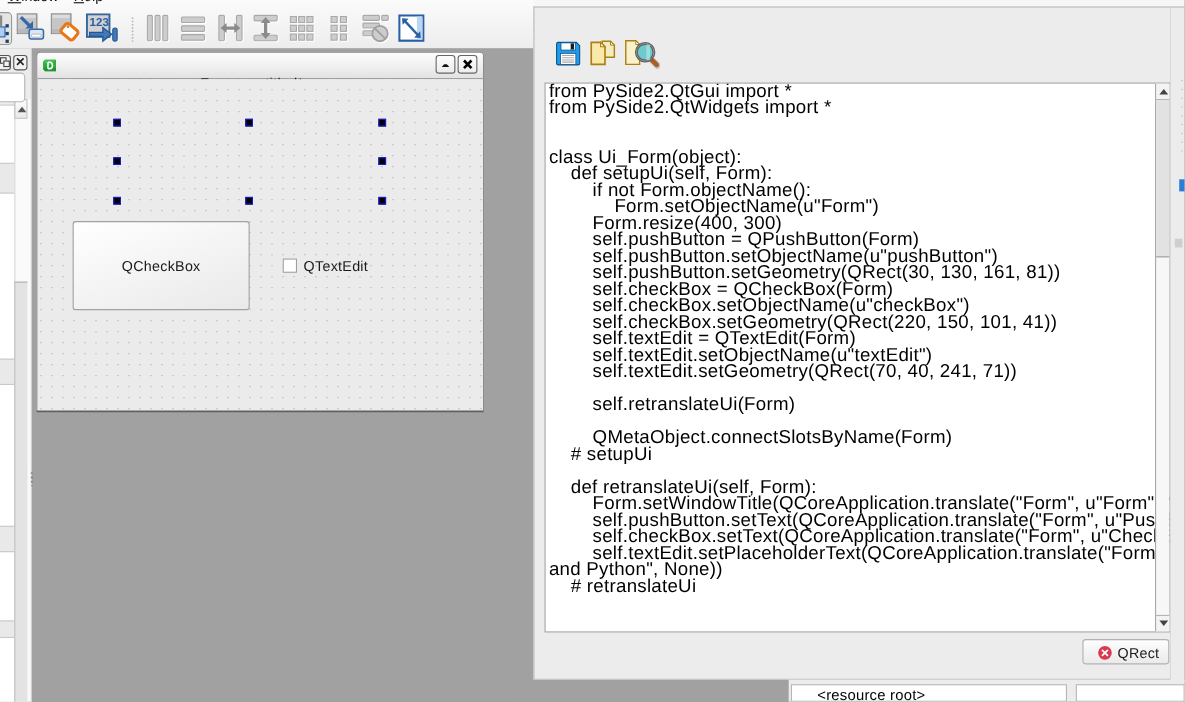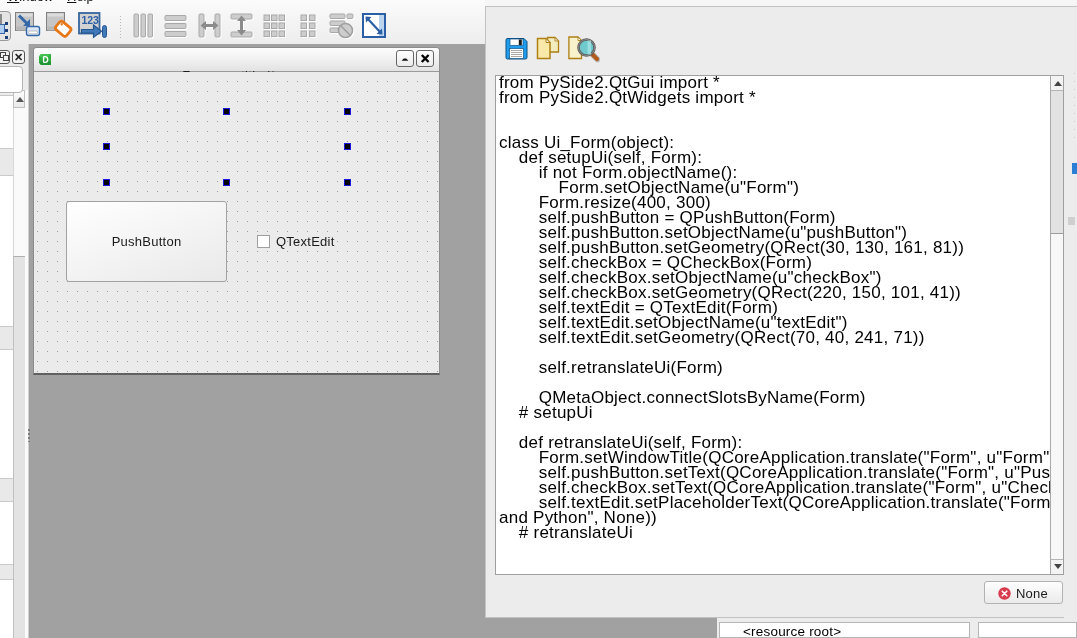--- a/index.html
+++ b/index.html
@@ -186,21 +186,21 @@
   <div class="abs" style="left:69px;top:60px;width:7px;height:7px;background:#000;border:1.5px solid #1717dd;box-sizing:border-box;"></div>
   <div class="abs" style="left:189px;top:60px;width:7px;height:7px;background:#000;border:1.5px solid #1717dd;box-sizing:border-box;"></div>
   <div class="abs" style="left:310px;top:60px;width:7px;height:7px;background:#000;border:1.5px solid #1717dd;box-sizing:border-box;"></div>
   <div class="abs" style="left:69px;top:95px;width:7px;height:7px;background:#000;border:1.5px solid #1717dd;box-sizing:border-box;"></div>
   <div class="abs" style="left:310px;top:95px;width:7px;height:7px;background:#000;border:1.5px solid #1717dd;box-sizing:border-box;"></div>
   <div class="abs" style="left:69px;top:131px;width:7px;height:7px;background:#000;border:1.5px solid #1717dd;box-sizing:border-box;"></div>
   <div class="abs" style="left:189px;top:131px;width:7px;height:7px;background:#000;border:1.5px solid #1717dd;box-sizing:border-box;"></div>
   <div class="abs" style="left:310px;top:131px;width:7px;height:7px;background:#000;border:1.5px solid #1717dd;box-sizing:border-box;"></div>
 
   <div class="abs" style="left:32px;top:153px;width:161px;height:81px;background:linear-gradient(160deg,#ffffff,#e9e9e9);border:1px solid #a2a2a2;border-radius:3px;box-sizing:border-box;">
-    <div class="abs" style="left:0;top:31.5px;width:159px;text-align:center;font-size:13px;letter-spacing:0.25px;color:#1a1a1a;">PushButton</div>
+    <div class="abs" style="left:0;top:31.5px;width:159px;text-align:center;font-size:13px;letter-spacing:0.25px;color:#1a1a1a;">QCheckBox</div>
   </div>
 
   <div class="abs" style="left:223px;top:187px;width:13px;height:13px;background:#fff;border:1px solid #9f9f9f;box-sizing:border-box;"></div>
   <div class="abs" style="left:242px;top:186px;font-size:13px;letter-spacing:0.25px;color:#1a1a1a;">QTextEdit</div>
 </div>
 
 <div class="abs" id="dialog" style="left:485px;top:6px;width:579px;height:612px;background:#ececec;border:1px solid #c2c2c2;border-right:none;box-sizing:border-box;">
 
   <svg class="abs" style="left:18.5px;top:30px;" width="23" height="24" viewBox="0 0 23 23">
     <path d="M2 1 h17 l3 3 v16 a1.5 1.5 0 0 1 -1.5 1.5 h-18 a1.5 1.5 0 0 1 -1.5 -1.5 v-17.5 a1.5 1.5 0 0 1 1.5 -1.5 z" fill="#1f9ceb" stroke="#0d5186"></path>
@@ -264,21 +264,21 @@
     <div class="abs" style="left:555px;top:15px;width:13px;height:143px;background:#e2e2e2;border-bottom:1px solid #9d9d9d;box-sizing:border-box;"></div>
     <div class="abs" style="left:554px;top:483px;width:14px;height:15px;background:#f3f3f3;border-left:1px solid #a8a8a8;border-top:1px solid #b5b5b5;box-sizing:border-box;"></div>
     <div class="abs" style="left:557.5px;top:488px;width:0;height:0;border-left:4px solid transparent;border-right:4px solid transparent;border-top:5px solid #444;"></div>
   </div>
 
   <div class="abs" style="left:498px;top:574px;width:79px;height:23px;background:linear-gradient(#fefefe,#eaeaea);border:1px solid #b2b2b2;border-radius:3px;box-sizing:border-box;">
     <svg class="abs" style="left:13px;top:5px;" width="13" height="13" viewBox="0 0 13 13">
       <circle cx="6.5" cy="6.5" r="6.2" fill="#d83b4e"></circle>
       <path d="M4.2 4.2 L8.8 8.8 M8.8 4.2 L4.2 8.8" stroke="#fff" stroke-width="1.6" stroke-linecap="round"></path>
     </svg>
-    <div class="abs" style="left:31px;top:3.5px;font-size:13px;letter-spacing:0.2px;color:#1a1a1a;">None</div>
+    <div class="abs" style="left:31px;top:3.5px;font-size:13px;letter-spacing:0.2px;color:#1a1a1a;">QRect</div>
   </div>
 </div>
 
 <div class="abs" style="left:717px;top:618px;width:360px;height:20px;background:#ececec;"></div>
 <div class="abs" style="left:719px;top:622px;width:251px;height:16px;background:#fff;border:1px solid #b5b5b5;box-sizing:border-box;"></div>
 <div class="abs" style="left:743px;top:623.5px;font-size:13.5px;letter-spacing:0.2px;color:#000;">&lt;resource root&gt;</div>
 <div class="abs" style="left:978px;top:622px;width:99px;height:16px;background:#fff;border:1px solid #b5b5b5;box-sizing:border-box;"></div>
 
 <div class="abs" style="left:1064px;top:6px;width:13px;height:614px;background:#ececec;"></div>
 <div class="abs" style="left:1064px;top:6px;width:13px;height:1px;background:#c2c2c2;"></div>

